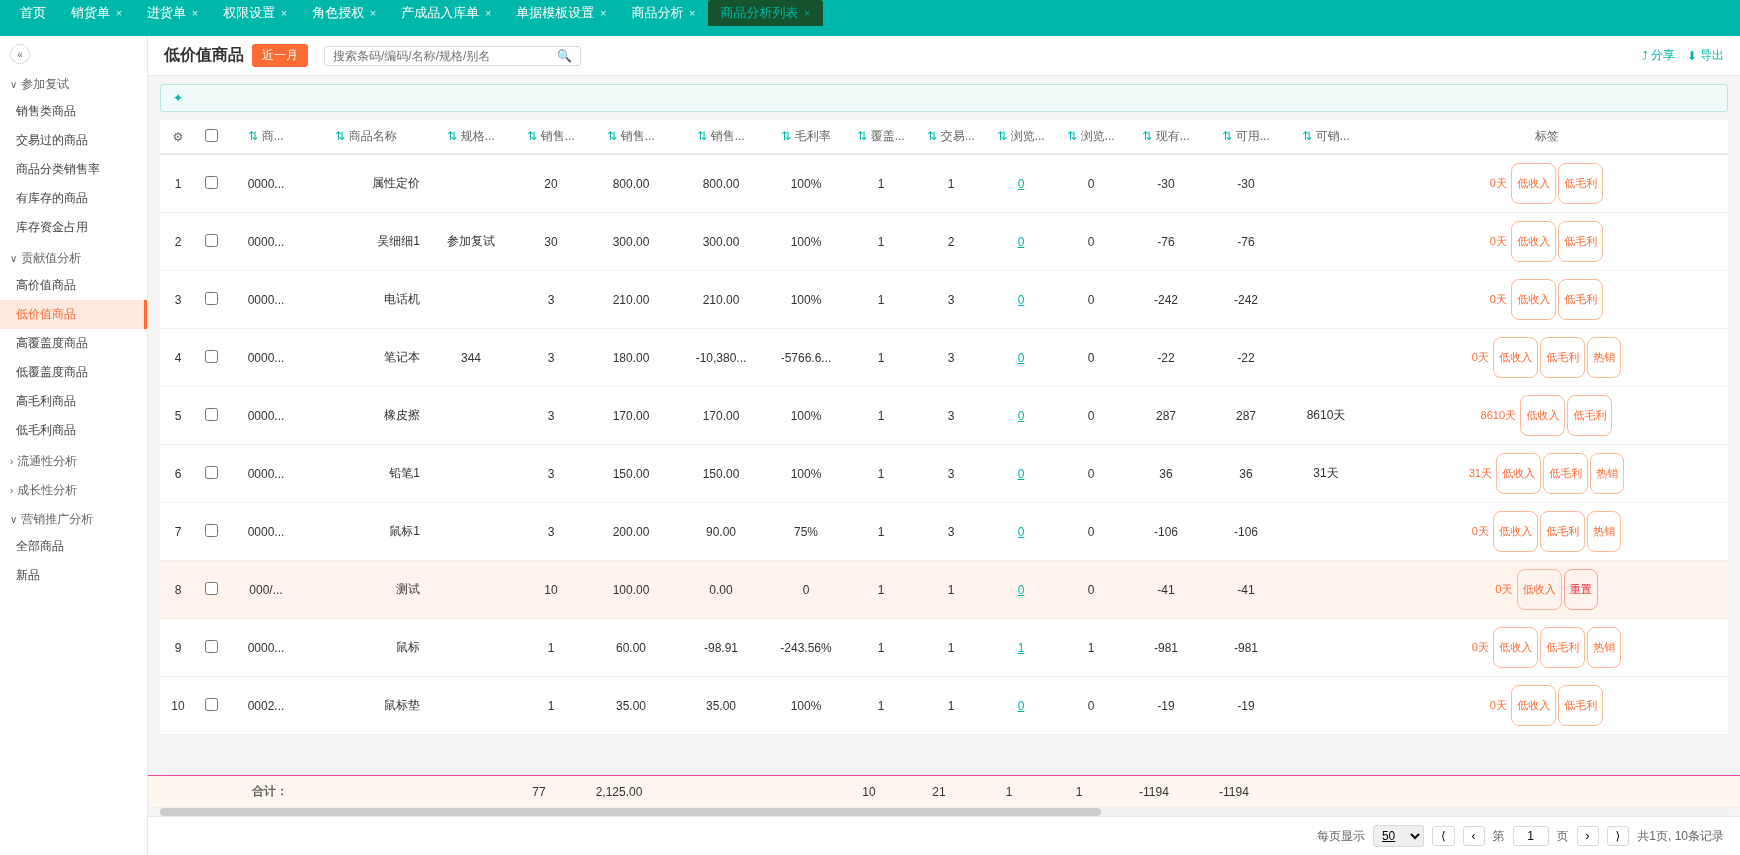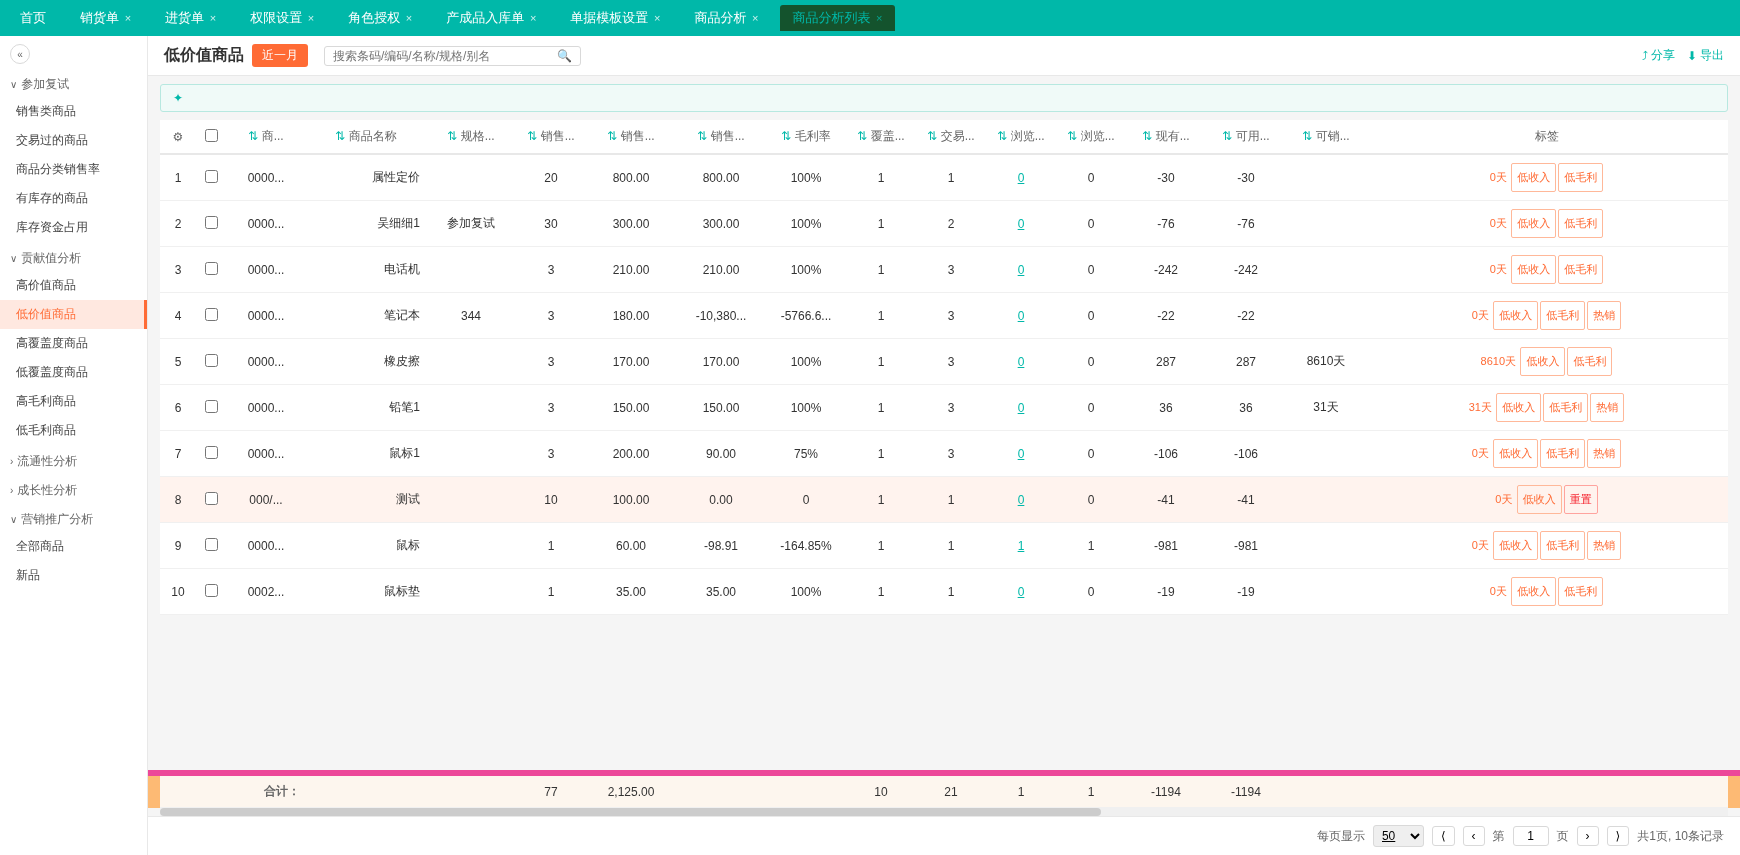--- a/index.html
+++ b/index.html
@@ -1,20 +1,20 @@
 <!DOCTYPE html>
 <html><head>
   <meta charset="utf-8">
   <style>
     * { margin: 0; padding: 0; box-sizing: border-box; }
     body { font-family: 'Microsoft YaHei', Arial, sans-serif; font-size: 12px; background: #f5f5f5; color: #333; width: 1740px; height: 855px; overflow: hidden; }
 
     
     .top-nav {
-      display: flex; align-items: center; background: #00b8a9; height: 36px; padding: 0 8px; gap: 10px;
+      display: flex; align-items: flex-start; background: #00b8a9; height: 36px; padding: 0 8px; gap: 1px;
     }
     .nav-item {
       color: #fff; padding: 4px 12px; cursor: pointer; font-size: 13px; border-radius: 3px 3px 0 0; white-space: nowrap;
     }
     .nav-item.active { background: #14532d; color: #00b8a9; }
     .nav-close { margin-left: 2px; opacity: 0.8; font-size: 11px; }
 
     
     .layout { display: flex; height: calc(855px - 36px); }
 
@@ -44,21 +44,21 @@
     .notice-icon { color: #00b8a9; }
 
     
     .table-area { flex: 1; overflow: auto; padding: 0 12px; }
     table { width: 100%; border-collapse: collapse; background: #fff; }
     thead th { background: #fff; border-bottom: 2px solid #e8e8e8; padding: 8px 6px; text-align: center; font-weight: normal; color: #666; font-size: 12px; white-space: nowrap; position: sticky; top: 0; z-index: 1; }
     tbody tr { border-bottom: 1px solid #f0f0f0; }
     tbody tr.highlighted { background: #fff3ee; }
     tbody td { padding: 7px 6px; text-align: center; font-size: 12px; color: #333; }
     tbody td.left { text-align: right; }
-    .tag { display: inline-block; padding: 6px 5px; border-radius: 2px; font-size: 11px; margin: 1px; }
+    .tag { display: inline-block; padding: 12px 5px; border-radius: 8px; font-size: 11px; margin: 1px; }
     .tag-orange { color: #ff6b35; border: 1px solid #ffb899; }
     .tag-red { color: #f5222d; border: 1px solid #ffa39e; }
     .tag-link { color: #00b8a9; text-decoration: underline; cursor: pointer; }
 
     
     .pagination { display: flex; align-items: center; justify-content: flex-end; padding: 8px 16px; background: #fff; border-top: 1px solid #e8e8e8; gap: 8px; font-size: 12px; color: #666; }
     .page-size-select { border: 1px solid #d9d9d9; border-radius: 3px; padding: 2px 4px; font-size: 12px; text-decoration: underline; }
     .page-btn { border: 1px solid #d9d9d9; background: #fff; padding: 2px 8px; cursor: pointer; border-radius: 3px; font-size: 12px; }
     .page-input { border: 1px solid #d9d9d9; border-radius: 3px; padding: 2px 6px; width: 36px; text-align: center; font-size: 12px; }
 
@@ -337,21 +337,21 @@
   </tr>
             <tr>
     <td>9</td>
     <td><input type="checkbox" style=""></td>
     <td>0000...</td>
     <td class="left">鼠标</td>
     <td></td>
     <td>1</td>
     <td>60.00</td>
     <td>-98.91</td>
-    <td>-164.85%</td>
+    <td>-243.56%</td>
     <td>1</td>
     <td>1</td>
     <td><a class="tag-link" href="#">1</a></td>
     <td>1</td>
     <td>-981</td>
     <td>-981</td>
     <td></td>
     <td><span style="color:#ff6b35; font-size:11px;">0天</span> <span class="tag tag-orange">低收入</span><span class="tag tag-orange">低毛利</span><span class="tag tag-orange">热销</span></td>
   </tr>
             <tr>
@@ -370,21 +370,21 @@
     <td>0</td>
     <td>-19</td>
     <td>-19</td>
     <td></td>
     <td><span style="color:#ff6b35; font-size:11px;">0天</span> <span class="tag tag-orange">低收入</span><span class="tag tag-orange">低毛利</span></td>
   </tr>
           </tbody>
       </table>
     </div>
 
-    <div style="background:#fdba74; border-top:6px solid #ec4899; padding:0 12px;">
+    <div style="background:#fdba74; border-top:1px solid #ec4899; padding:0 0;">
       <table class="footer-table">
         <tbody>
             <tr>
           <td style="width:36px;"></td>
           <td style="width:30px;"></td>
           <td style="width:80px; text-align:right; color:#666; font-weight:bold;">合计：</td>
           <td style="width:120px;"></td>
           <td style="width:90px;"></td>
           <td style="width:70px;">77</td>
           <td style="width:90px;">2,125.00</td>

